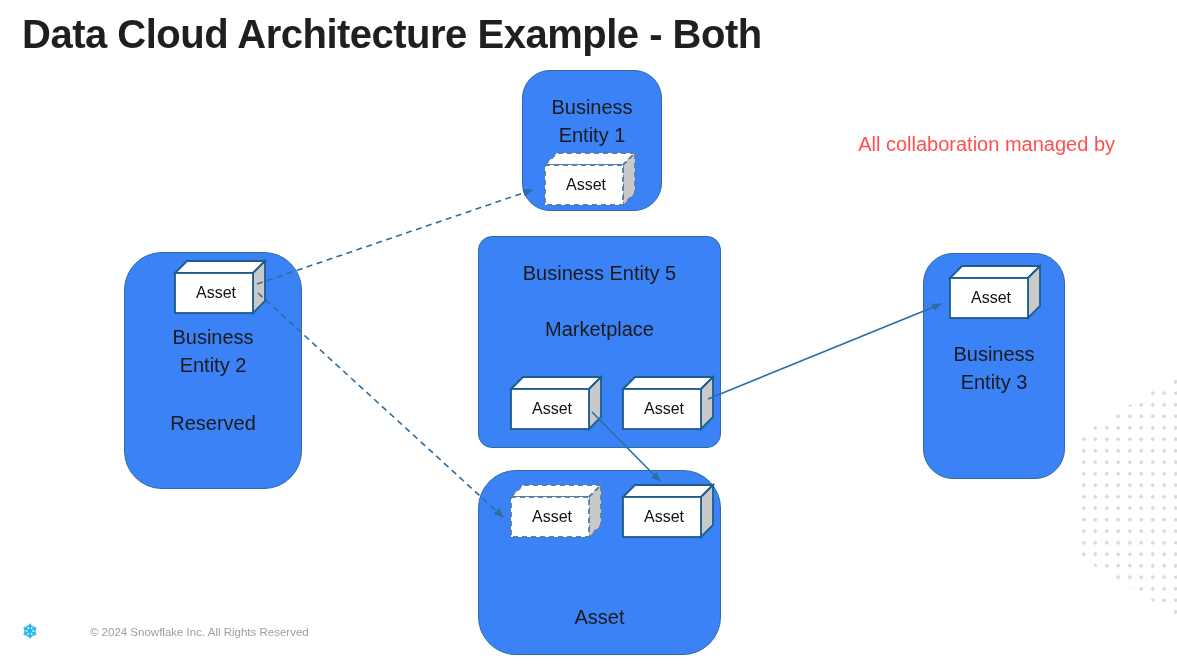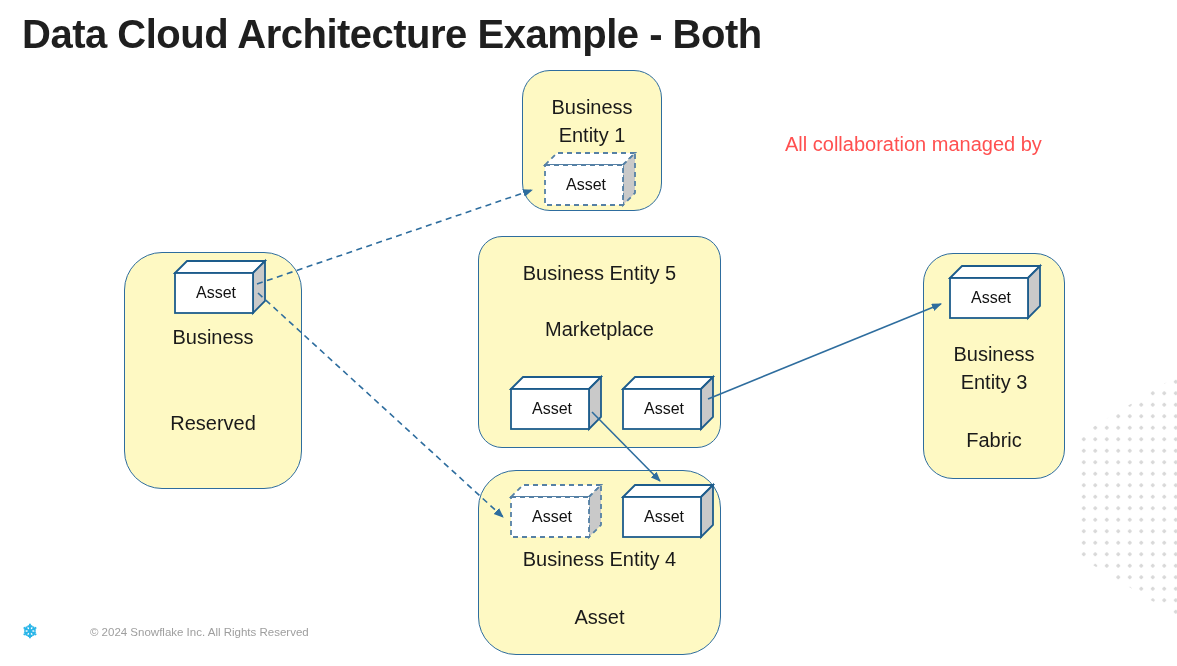--- a/index.html
+++ b/index.html
@@ -23,46 +23,46 @@
     letter-spacing: -0.5px;
     color: var(--titleColor, #1f1f1f);
     white-space: nowrap;
   }
 
   .annotation {
     position: absolute;
     left: 785px;
     top: 130px;
     width: 330px;
-    text-align: left;
+    text-align: right;
     font-size: 20px;
     line-height: 29px;
     color: var(--annotation, #ff5050);
   }
 
   .entity {
     position: absolute;
     border: 1.6px solid var(--accent, #2e6d9e);
-    background: #fef9c3;
+    background: #3b82f6;
     z-index: 1;
   }
   .entity .tline {
     position: absolute;
     left: 0;
     width: 100%;
     text-align: center;
     font-size: 20px;
     line-height: 28px;
     color: #1a1a1a;
     white-space: nowrap;
   }
 
   .entity-be1 { left: 522px; top: 70px;  width: 140px; height: 141px; border-radius: 28px; }
   .entity-be2 { left: 124px; top: 252px; width: 178px; height: 237px; border-radius: 38px; }
-  .entity-be5 { left: 478px; top: 236px; width: 243px; height: 212px; border-radius: 24px; }
+  .entity-be5 { left: 478px; top: 236px; width: 243px; height: 212px; border-radius: 14px; }
   .entity-be3 { left: 923px; top: 253px; width: 142px; height: 226px; border-radius: 30px; }
   .entity-be4 { left: 478px; top: 470px; width: 243px; height: 185px; border-radius: 38px; }
 
   .asset {
     position: absolute;
     width: 90px;
     height: 52px;
     z-index: 2;
   }
   .asset svg { position: absolute; left: 0; top: 0; overflow: visible; }
@@ -155,20 +155,21 @@
   <div class="entity entity-be2">
     <div class="asset solid" style="left:50px; top:8px;">
       <svg width="90" height="52" viewBox="0 0 90 52">
         <polygon class="face face-top" points="0,12 12,0 90,0 78,12"></polygon>
         <polygon class="face face-right" points="78,12 90,0 90,40 78,52"></polygon>
         <rect class="face face-front" x="0" y="12" width="78" height="40" fill="#ffffff"></rect>
       </svg>
       <span class="alabel">Asset</span>
     </div>
     <div class="tline" style="top:70px">Business</div>
+    <div class="tline" style="top:98px">Entity 2</div>
     <div class="tline" style="top:156px">Reserved</div>
   </div>
 
   <div class="entity entity-be5">
     <div class="tline" style="top:22px">Business Entity 5</div>
     <div class="tline" style="top:78px">Marketplace</div>
     <div class="asset solid" style="left:32px; top:140px;">
       <svg width="90" height="52" viewBox="0 0 90 52">
         <polygon class="face face-top" points="0,12 12,0 90,0 78,12"></polygon>
         <polygon class="face face-right" points="78,12 90,0 90,40 78,52"></polygon>
@@ -190,41 +191,39 @@
     <div class="asset solid" style="left:26px; top:12px;">
       <svg width="90" height="52" viewBox="0 0 90 52">
         <polygon class="face face-top" points="0,12 12,0 90,0 78,12"></polygon>
         <polygon class="face face-right" points="78,12 90,0 90,40 78,52"></polygon>
         <rect class="face face-front" x="0" y="12" width="78" height="40" fill="#ffffff"></rect>
       </svg>
       <span class="alabel">Asset</span>
     </div>
     <div class="tline" style="top:86px">Business</div>
     <div class="tline" style="top:114px">Entity 3</div>
-    <div class="tline" style="top:172px">Fabric</div>
   </div>
 
   <div class="entity entity-be4">
     <div class="asset dashed" style="left:32px; top:14px;">
       <svg width="90" height="52" viewBox="0 0 90 52">
         <polygon class="face face-top" points="0,12 12,0 90,0 78,12"></polygon>
         <polygon class="face face-right" points="78,12 90,0 90,40 78,52"></polygon>
         <rect class="face face-front" x="0" y="12" width="78" height="40" fill="#ffffff"></rect>
       </svg>
       <span class="alabel">Asset</span>
     </div>
     <div class="asset solid" style="left:144px; top:14px;">
       <svg width="90" height="52" viewBox="0 0 90 52">
         <polygon class="face face-top" points="0,12 12,0 90,0 78,12"></polygon>
         <polygon class="face face-right" points="78,12 90,0 90,40 78,52"></polygon>
         <rect class="face face-front" x="0" y="12" width="78" height="40" fill="#ffffff"></rect>
       </svg>
       <span class="alabel">Asset</span>
     </div>
-    <div class="tline" style="top:74px">Business Entity 4</div>
     <div class="tline" style="top:132px">Asset</div>
   </div>
 
   <svg class="connections" width="1177" height="666" viewBox="0 0 1177 666">
     <defs>
       <marker id="arrow" markerWidth="10" markerHeight="9" refX="9" refY="4" orient="auto" markerUnits="userSpaceOnUse">
         <path class="arrowhead-fill" d="M0,0 L10,4 L0,8 Z"></path>
       </marker>
     </defs>
     <line class="link dashed" x1="257" y1="284" x2="532" y2="190" marker-end="url(#arrow)"></line>

